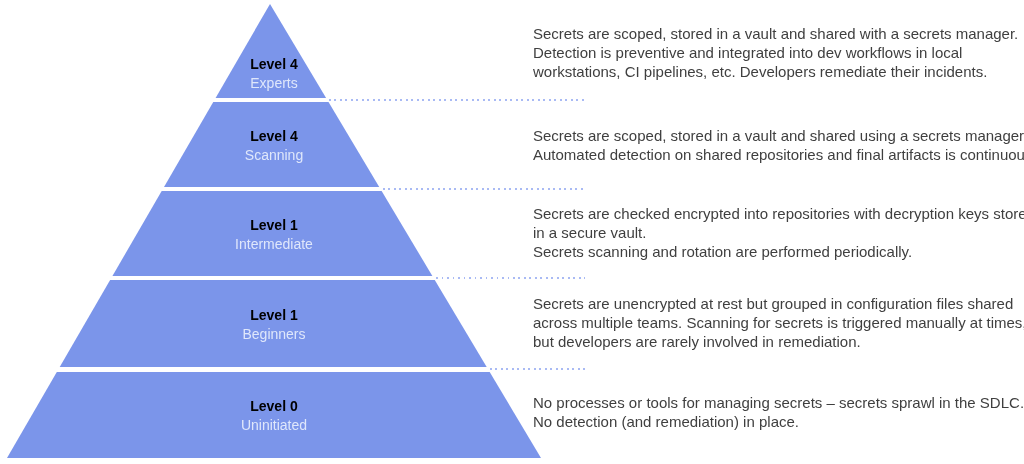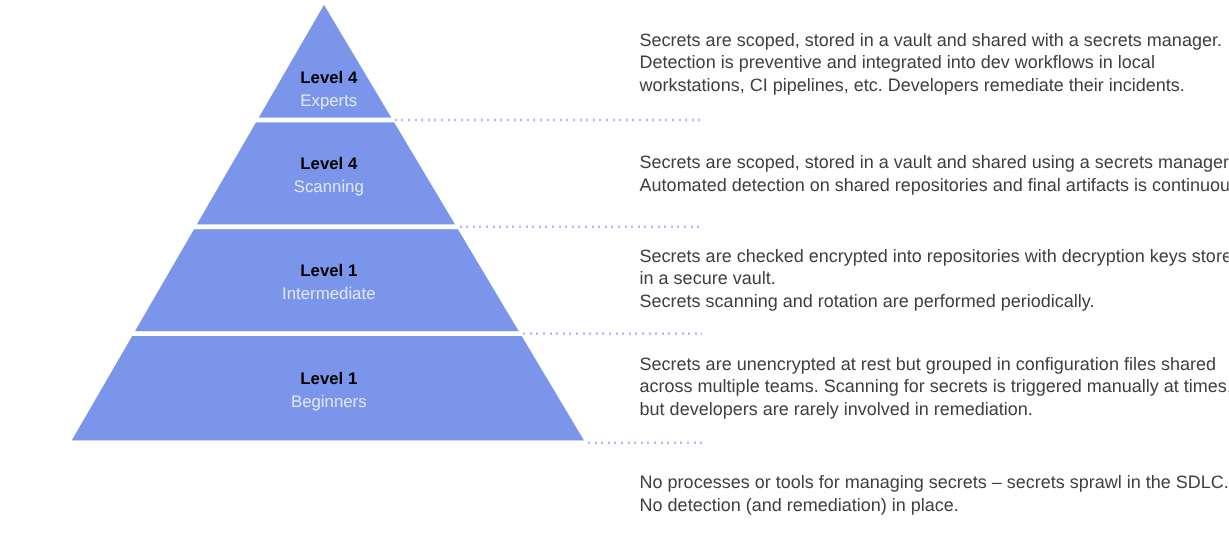--- a/index.html
+++ b/index.html
@@ -89,20 +89,24 @@
       <span class="lvl-sub">Scanning</span>
     </div>
     <div class="level level-2">
       <span class="lvl-title">Level 1</span>
       <span class="lvl-sub">Intermediate</span>
     </div>
     <div class="level level-1">
       <span class="lvl-title">Level 1</span>
       <span class="lvl-sub">Beginners</span>
     </div>
+    <div class="level level-0">
+      <span class="lvl-title">Level 0</span>
+      <span class="lvl-sub">Uninitiated</span>
+    </div>
   </div>
 
   <div class="dotline dot-1"></div>
   <div class="dotline dot-2"></div>
   <div class="dotline dot-3"></div>
   <div class="dotline dot-4"></div>
 
   <div class="desc desc-4">Secrets are scoped, stored in a vault and shared with a secrets manager.
 Detection is preventive and integrated into dev workflows in local
 workstations, CI pipelines, etc. Developers remediate their incidents.</div>

